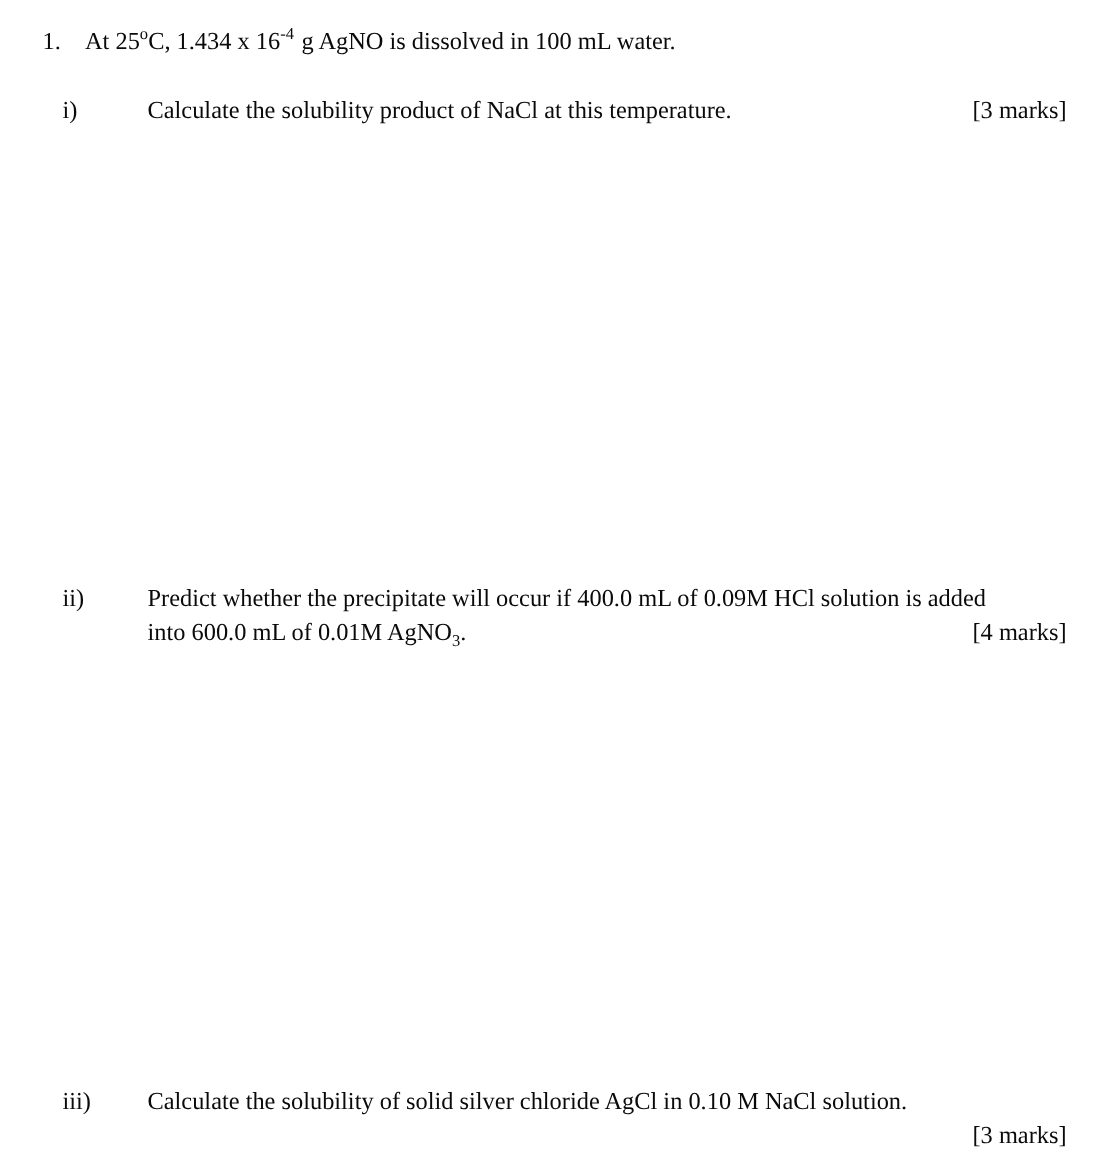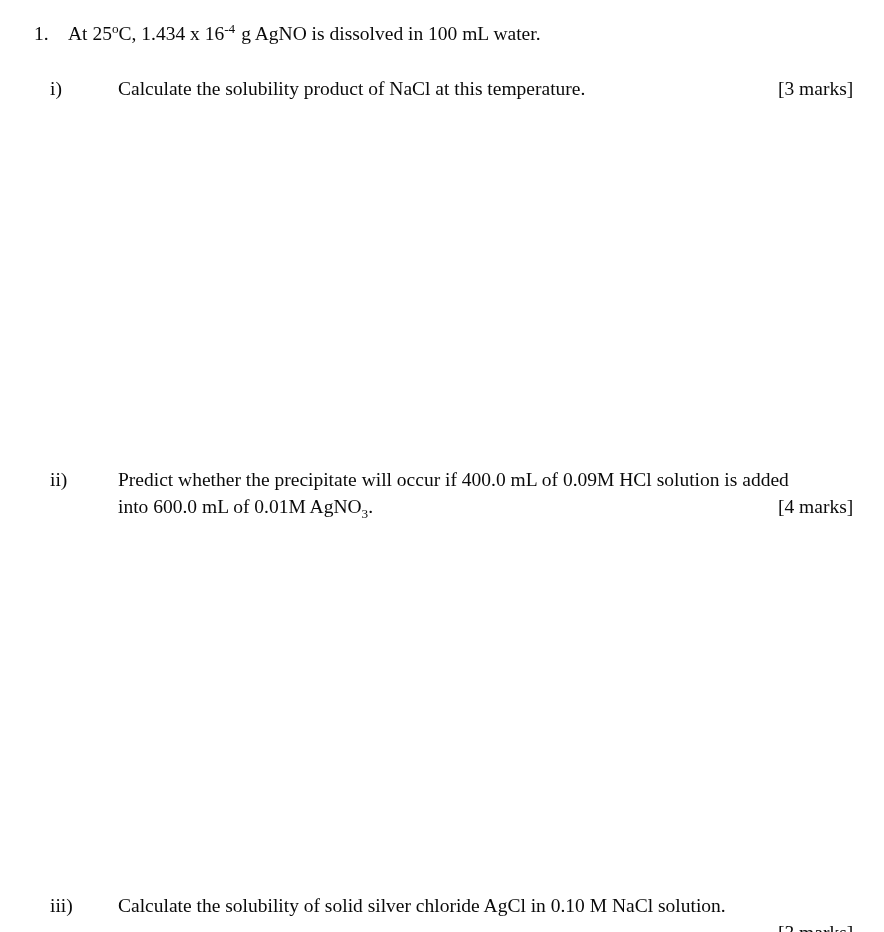--- a/index.html
+++ b/index.html
@@ -46,21 +46,21 @@
     left: 34px;
     top: 20px;
     width: 830px;
   }
   #question-1 .marker { width: 34px; }
 
   
   .subpart .marker { width: 68px; }
   #subpart-i   { left: 50px; top: 75px; width: 800px; }
   #subpart-ii  { left: 50px; top: 438px; width: 800px; margin-top: 28px; }
-  #subpart-iii { left: 50px; top: 892px; width: 800px; justify-content: flex-end; }
+  #subpart-iii { left: 50px; top: 868px; width: 800px; justify-content: flex-end; }
 
   .line {
     display: block;
     position: relative;
     white-space: nowrap;
   }
 
   .marks {
     font-weight: normal;
     white-space: nowrap;

